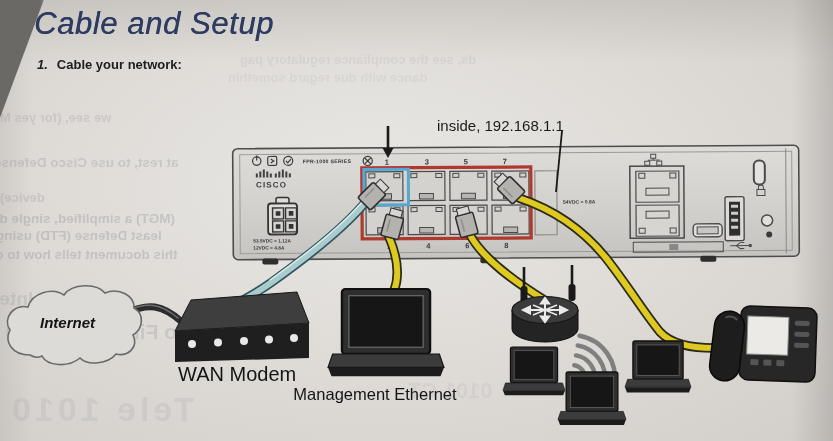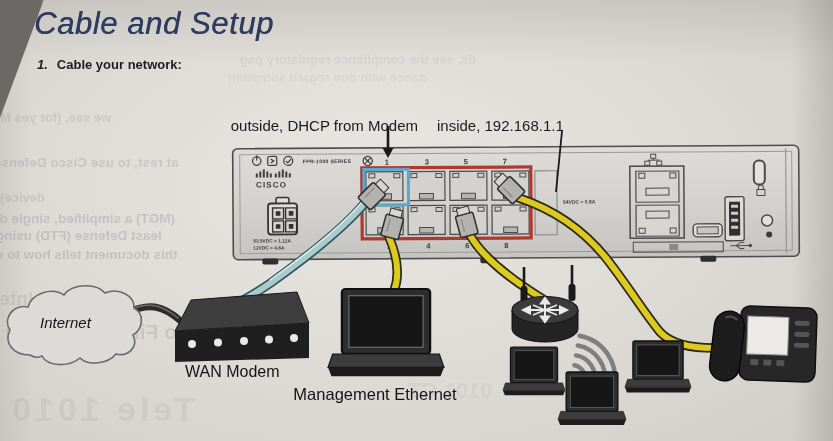--- a/index.html
+++ b/index.html
@@ -26,22 +26,22 @@
     font-size:31px;font-style:italic;color:#2e3c62;letter-spacing:.6px;
     text-shadow:.4px 0 0 #2e3c62;
   }
   .step{position:absolute;left:37px;top:57px;z-index:4;font-size:13px;font-weight:700;color:#1d1d1f;}
   .step .num{font-style:italic;margin-right:9px;}
   .callout{position:absolute;z-index:4;color:#1b1b1d;font-size:15px;line-height:17.5px;}
   .callout b{font-size:15.5px;}
   .co-left{left:170px;top:99px;width:248px;text-align:right;}
   .co-right{left:437px;top:99px;width:270px;text-align:left;}
   .diagram-label{position:absolute;z-index:4;color:#141416;}
-  .lbl-internet{left:40px;top:314px;font-size:15px;font-weight:400;font-style:italic;text-align:right;}
-  .lbl-modem{left:185px;top:363px;font-size:16px;}
+  .lbl-internet{left:40px;top:314px;font-size:15px;font-weight:700;font-style:italic;text-align:right;}
+  .lbl-modem{left:178px;top:363px;font-size:20px;}
   .lbl-mgmt{left:250px;top:384px;width:250px;text-align:center;font-size:16.5px;line-height:21px;}
   svg.diagram{position:absolute;left:0;top:0;z-index:2;}
   .devtxt{fill:#3a3a3e;font-weight:700;font-family:"Liberation Sans",sans-serif;}
 </style>
 </head>
 <body>
 
 <div class="corner-shadow"></div>
 
 <div class="bleed" style="left:240px;top:52px;font-size:13px;opacity:.13;">ds, see the compliance regulatory pag</div>
@@ -57,21 +57,20 @@
 <div class="bleed" style="left:8px;top:390px;font-size:34px;opacity:.13;letter-spacing:4px;">Tele 1010</div>
 <div class="bleed" style="left:408px;top:378px;font-size:22px;opacity:.10;">0101 CT</div>
 
 <div class="title">Cable and Setup</div>
 <div class="step">
   <span class="num">1.</span><span>Cable your network:</span>
 </div>
 
 <div class="callout co-left">
   <br>
-  <span>outside, DHCP from Modem</span>
 </div>
 <div class="callout co-right">
   <br>
   <span>inside, 192.168.1.1</span>
 </div>
 
 <div class="diagram-label lbl-internet">Internet</div>
 <div class="diagram-label lbl-modem">WAN Modem</div>
 <div class="diagram-label lbl-mgmt">
   <span>Management Ethernet</span><br>

